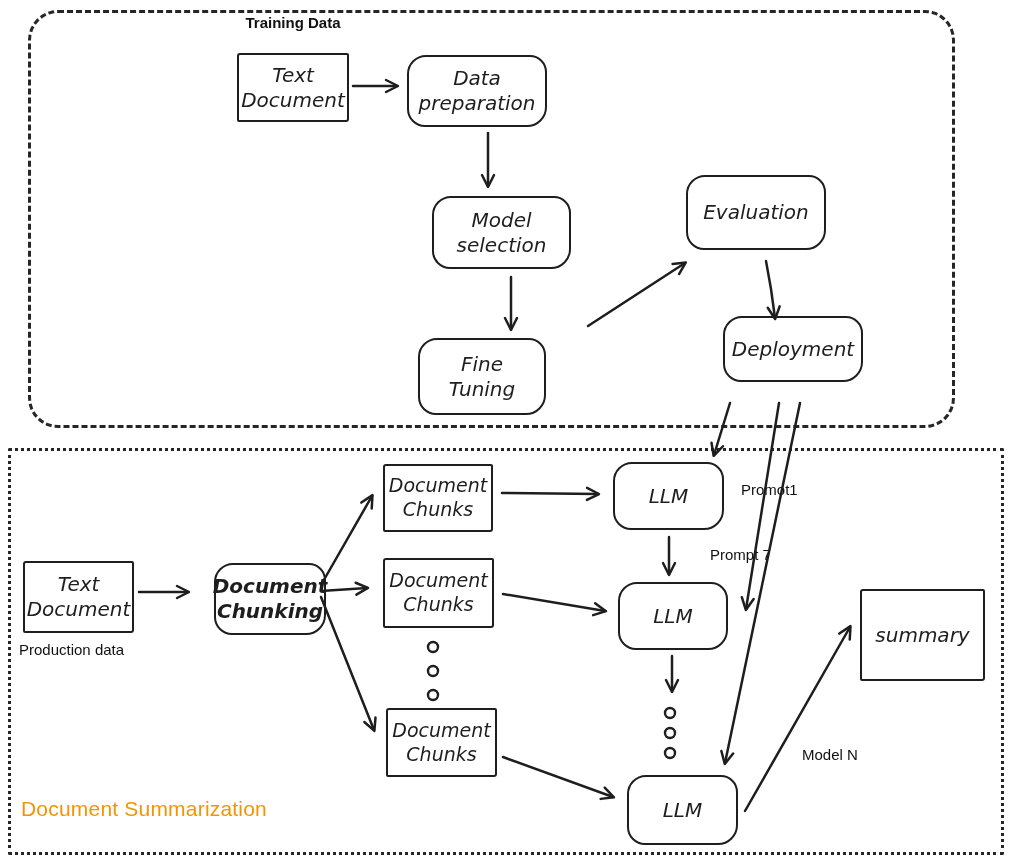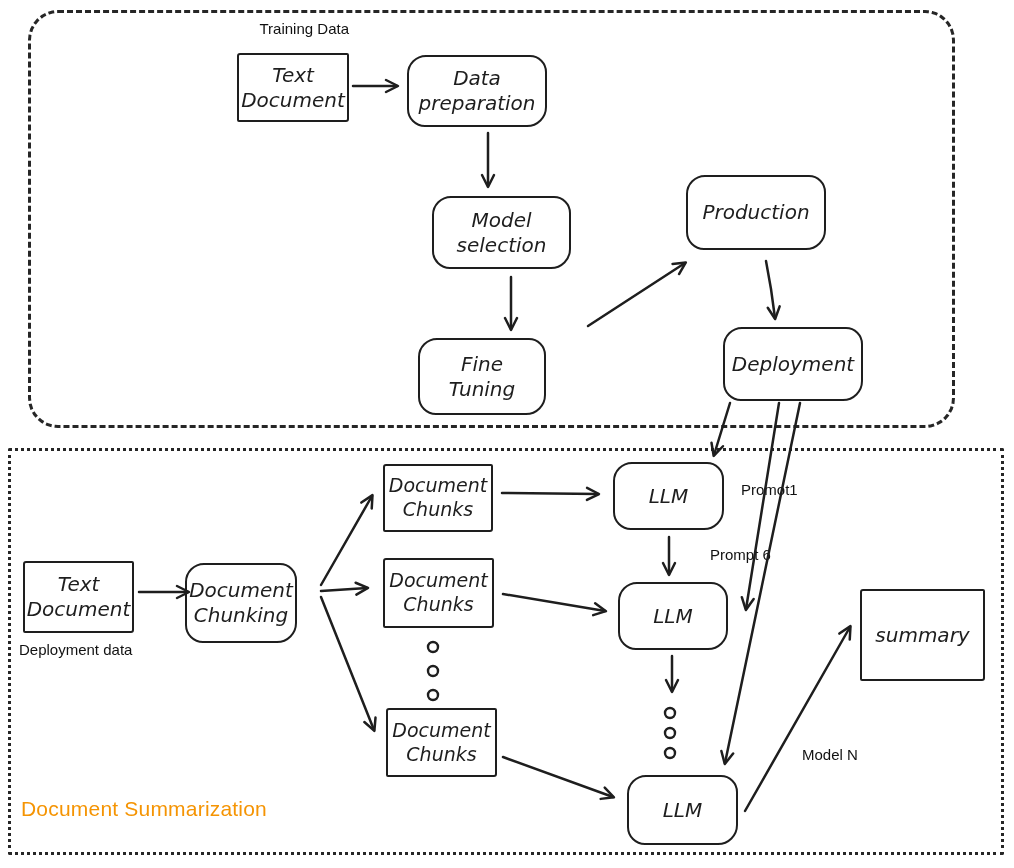--- a/index.html
+++ b/index.html
@@ -53,40 +53,40 @@
     z-index:2;
   }
   .node.rect{ border-radius:3px 2px 3px 2px; }
   .node.round{ border-radius:19px 17px 20px 18px; }
 
   .n-training-doc{ left:237px; top:53px;  width:112px; height:69px; }
   .n-data-prep   { left:407px; top:55px;  width:140px; height:72px; }
   .n-model-sel   { left:432px; top:196px; width:139px; height:73px; }
   .n-fine-tune   { left:418px; top:338px; width:128px; height:77px; }
   .n-eval        { left:686px; top:175px; width:140px; height:75px; }
-  .n-deploy      { left:723px; top:327px; width:140px; height:74px;text-align:center; }
+  .n-deploy      { left:723px; top:316px; width:140px; height:66px;text-align:center; }
   .n-prod-doc    { left:23px;  top:561px; width:111px; height:72px; }
-  .n-chunking    { left:185px; top:563px; width:112px; height:80px; }
+  .n-chunking    { left:214px; top:563px; width:112px; height:72px;font-weight:bold; }
   .n-chunks1     { left:383px; top:464px; width:110px; height:68px; font-size:19px; }
   .n-chunks2     { left:383px; top:558px; width:111px; height:70px; font-size:19px; }
   .n-chunks3     { left:386px; top:708px; width:111px; height:69px; font-size:19px; }
   .n-llm1        { left:613px; top:462px; width:111px; height:68px; }
   .n-llm2        { left:618px; top:582px; width:110px; height:68px; }
   .n-llm3        { left:627px; top:775px; width:111px; height:70px; }
   .n-summary     { left:860px; top:581px; width:125px; height:92px;margin-top:8px; }
 
   
   .note{
     position:absolute;
     font-family:"Liberation Sans", sans-serif;
     font-size:15px; color:#111;
     white-space:nowrap;
     z-index:3;
   }
-  .note-training   { left:237px; top:20px; width:112px; text-align:right; }
+  .note-training   { left:237px; top:14px; width:112px; text-align:center;font-weight:bold; }
   .note-production { left:19px;  top:641px; }
   .note-prompt1    { left:741px; top:481px; }
   .note-prompt2    { left:710px; top:546px; }
   .note-promptN    { left:802px; top:746px; }
 
   svg.wires{
     position:absolute; left:0; top:0;
     width:1014px; height:868px;
     z-index:4;
     pointer-events:none;
@@ -117,21 +117,21 @@
   <div class="node round n-model-sel">
     <span>Model selection</span>
   </div>
   <div class="node round n-data-prep">
     <span>Data preparation</span>
   </div>
   <div class="node round n-fine-tune">
     <span>Fine Tuning</span>
   </div>
   <div class="node round n-eval">
-    <span>Production</span>
+    <span>Evaluation</span>
   </div>
   <div class="node round n-deploy">
     <span>Deployment</span>
   </div>
 
   <div class="node rect n-prod-doc">
     <span>Text Document</span>
   </div>
   <div class="node round n-chunking">
     <span>Document Chunking</span>
@@ -152,23 +152,23 @@
     <span>LLM</span>
   </div>
   <div class="node round n-llm3">
     <span>LLM</span>
   </div>
   <div class="node rect n-summary">
     <span>summary</span>
   </div>
 
   <div class="note note-training">Training Data</div>
-  <div class="note note-production">Deployment data</div>
+  <div class="note note-production">Production data</div>
   <div class="note note-prompt1">Promot1</div>
-  <div class="note note-prompt2">Prompt 6</div>
+  <div class="note note-prompt2">Prompt 7</div>
   <div class="note note-promptN">Model N</div>
 
   <svg class="wires" viewBox="0 0 1014 868" xmlns="http://www.w3.org/2000/svg">
     <defs>
       <marker id="ah" markerUnits="userSpaceOnUse" markerWidth="18" markerHeight="18" refX="13" refY="8" orient="auto">
         <path d="M2,2 L14,8 L2,14" fill="none" stroke="#1e1e1e" stroke-width="2.5" stroke-linecap="round" stroke-linejoin="round"></path>
       </marker>
     </defs>
 
     <line x1="353" y1="86" x2="397" y2="86" marker-end="url(#ah)"></line>

